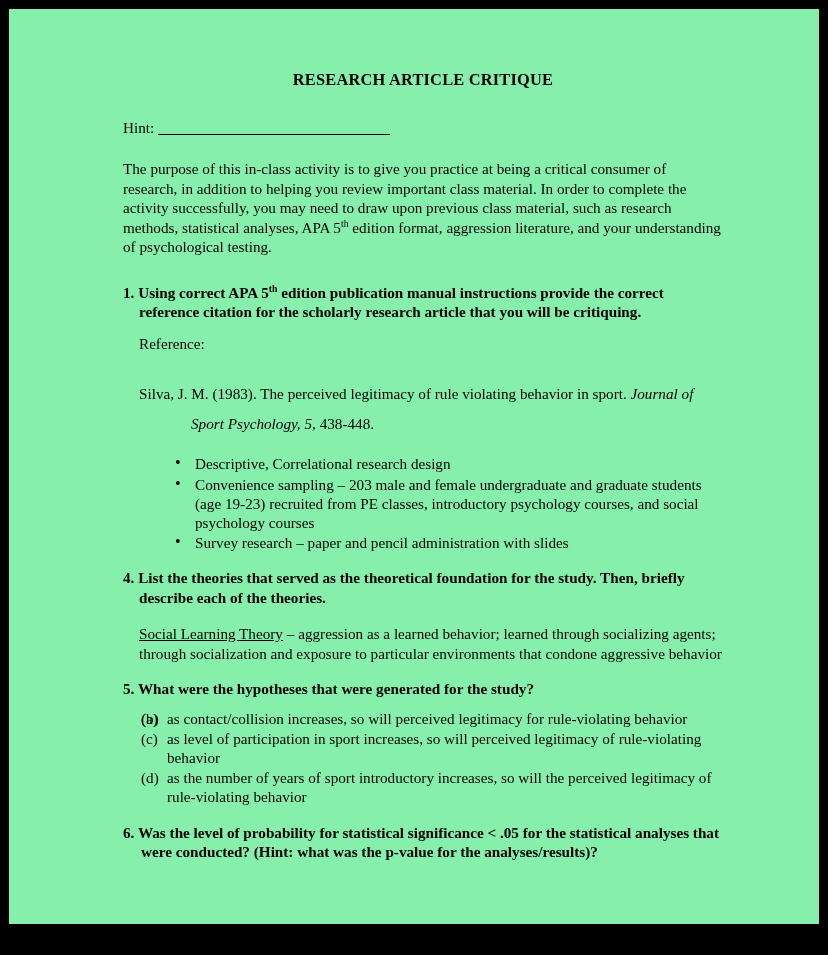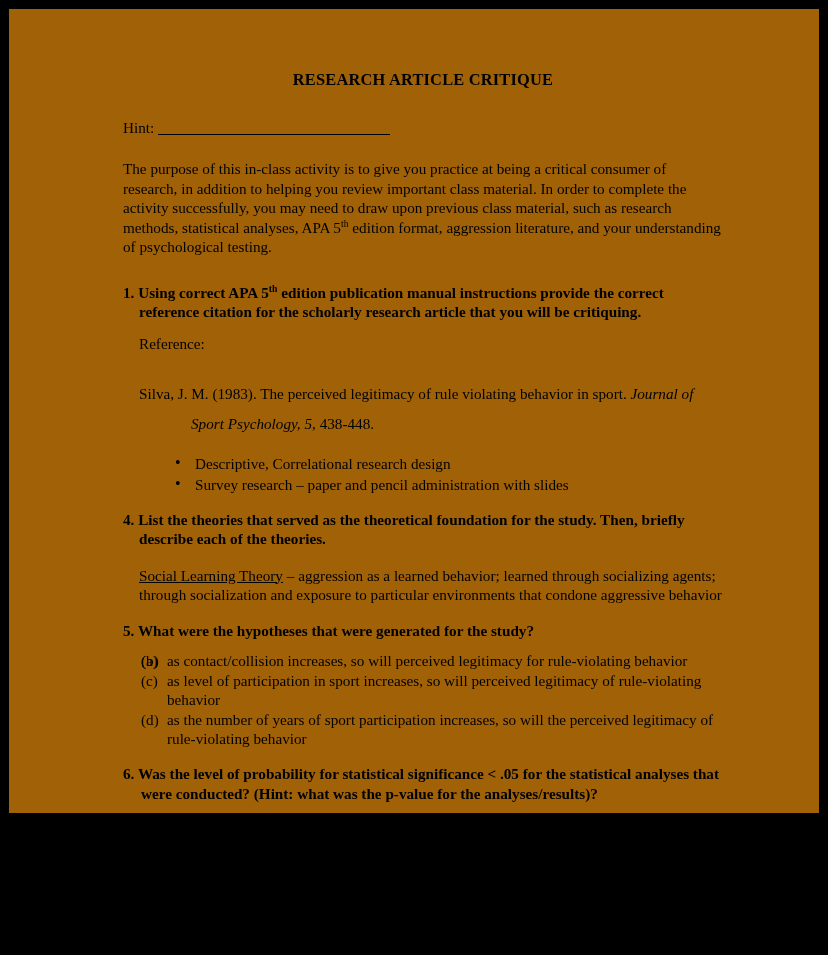--- a/index.html
+++ b/index.html
@@ -18,22 +18,22 @@
     left: 0; top: 0;
     width: 828px;
     height: 955px;
     background: #000000;
   }
   .page {
     position: absolute;
     left: 9px;
     top: 9px;
     width: 810px;
-    height: 804px;
-    background: #a16207;
+    height: 915px;
+    background: #86efac;
   }
   .content {
     position: absolute;
     left: 114px;
     top: 60px;
     width: 600px;
     color: #000000;
     font-size: 15.2px;
     line-height: 1.28;
   }
@@ -148,37 +148,38 @@
 
       <div class="sec">
         <p class="q"><span>1.</span> <span>Using correct APA 5</span><sup>th</sup><span> edition publication manual instructions provide the correct reference citation for the scholarly research article that you will be critiquing.</span></p>
         <p class="sub-label">Reference:</p>
         <p class="ref-line"><span>Silva, J. M. (1983). The perceived legitimacy of rule violating behavior in sport. </span><i>Journal of Sport Psychology, 5,</i><span> 438-448.</span></p>
       </div>
 
       <div class="sec">
         <ul class="bullets">
           <li>Descriptive, Correlational research design</li>
+          <li>Convenience sampling – 203 male and female undergraduate and graduate students (age 19-23) recruited from PE classes, introductory psychology courses, and social psychology courses</li>
           <li>Survey research – paper and pencil administration with slides</li>
         </ul>
       </div>
 
 
       <div class="sec">
         <p class="q"><span>4.</span> <span>List the theories that served as the theoretical foundation for the study. Then, briefly describe each of the theories.</span></p>
         <p class="theory"><u>Social Learning Theory</u><span> – aggression as a learned behavior; learned through socializing agents; through socialization and exposure to particular environments that condone aggressive behavior</span></p>
       </div>
 
       <div class="sec">
         <p class="q"><span>5.</span> <span>What were the hypotheses that were generated for the study?</span></p>
         <ol class="letters">
           <li><span class="mk">(a)</span></li>
           <li><span class="mk">(b)</span><span>as contact/collision increases, so will perceived legitimacy for rule-violating behavior</span></li>
           <li><span class="mk">(c)</span><span>as level of participation in sport increases, so will perceived legitimacy of rule-violating behavior</span></li>
-          <li><span class="mk">(d)</span><span>as the number of years of sport participation increases, so will the perceived legitimacy of rule-violating behavior</span></li>
+          <li><span class="mk">(d)</span><span>as the number of years of sport introductory increases, so will the perceived legitimacy of rule-violating behavior</span></li>
         </ol>
       </div>
 
       <div class="sec">
         <p class="q q6"><span>6.</span> <span>Was the level of probability for statistical significance &lt; .05 for the statistical analyses that were conducted? (Hint: what was the p-value for the analyses/results)?</span></p>
 
       </div>
 
     </div>
   </div>

